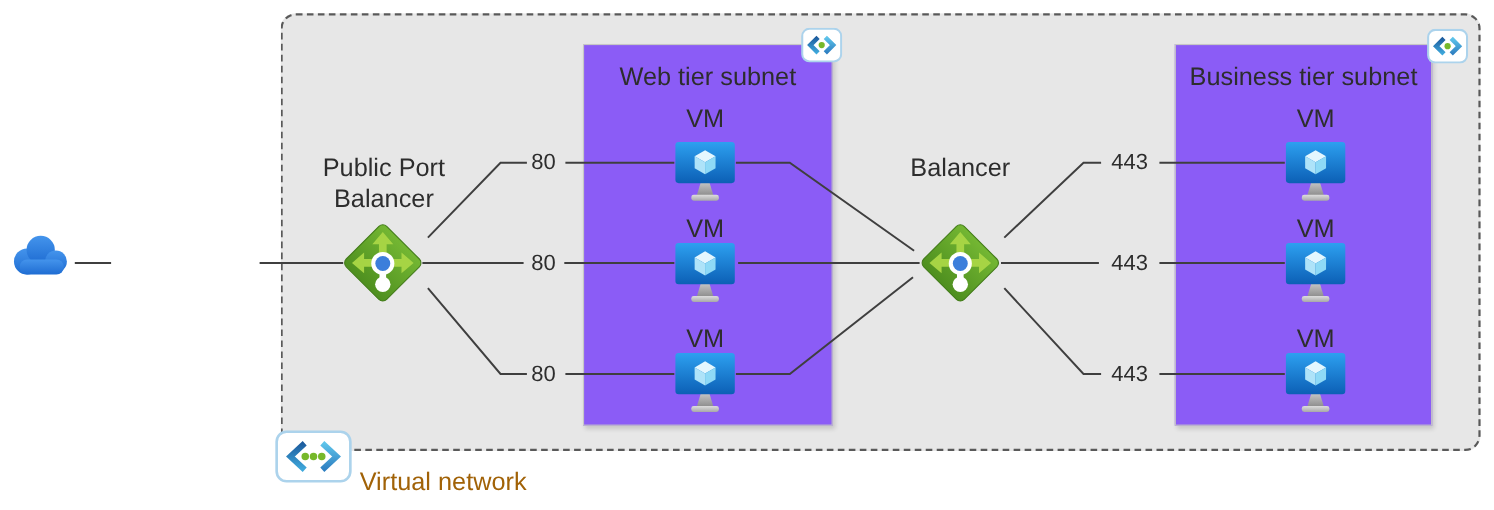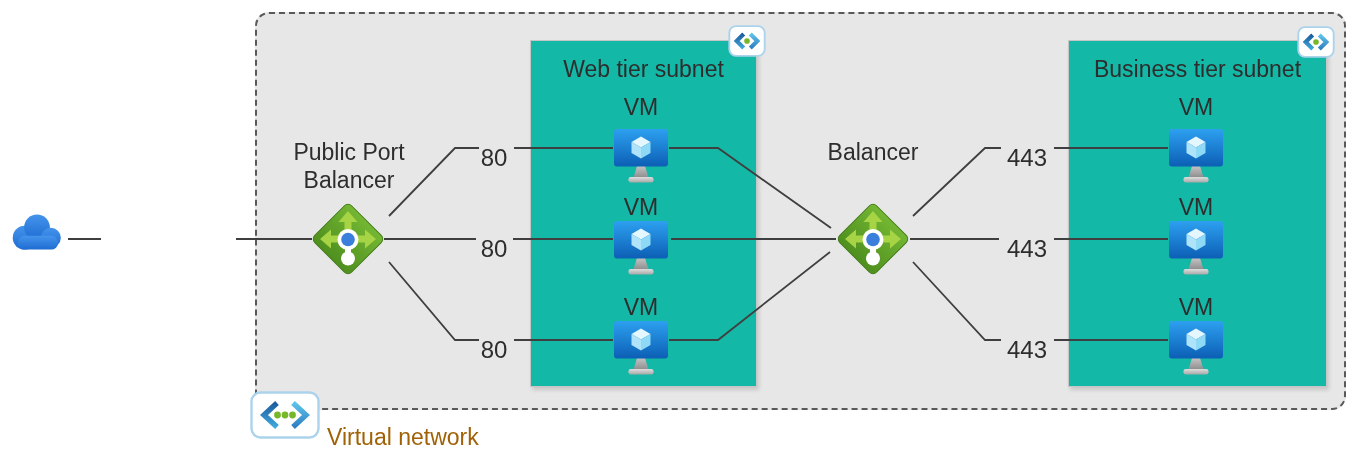--- a/index.html
+++ b/index.html
@@ -6,35 +6,35 @@
   .canvas {
     position:relative; width:1358px; height:464px; background:#ffffff;
     font-family:"Liberation Sans", sans-serif; color:#2d2d2d; overflow:hidden;
   }
   .vnet-boundary {
     position:absolute; left:255px; top:12px; width:1091px; height:398px;
     background:#e7e7e7; border:2px dashed #595959; border-radius:14px;
     box-sizing:border-box; z-index:1;
   }
   .subnet-box {
-    position:absolute; background:#14b8a6; border:1px solid #c6c6c6;
+    position:absolute; background:#8b5cf6; border:1px solid #c6c6c6;
     box-shadow:2px 3px 4px rgba(0,0,0,0.14); z-index:2; box-sizing:border-box;
   }
   #web-subnet { left:530px; top:40px; width:227px; height:347px; }
-  #business-subnet { left:1068px; top:40px; width:259px; height:347px; }
+  #business-subnet { left:1068px; top:40px; width:234px; height:347px; }
   .subnet-title {
     position:absolute; left:0; top:14px; width:100%; text-align:center;
     font-size:23px; line-height:28px; color:#2d2d2d;
   }
   .wires { position:absolute; left:0; top:0; z-index:3; pointer-events:none; }
   .lbl {
     position:absolute; z-index:4; font-size:23px; line-height:28px;
     text-align:center; color:#2d2d2d; white-space:nowrap;
   }
-  .port-label { font-size:24px; width:60px;margin-top:10px; }
+  .port-label { font-size:20px; width:60px; }
   .vm-label { width:60px; }
   .lb-label { width:190px; }
   .icon { position:absolute; z-index:5; }
   .vnet-label {
     position:absolute; left:327px; top:423px; z-index:4;
     font-size:23px; line-height:28px; color:#a16207; white-space:nowrap;
   }
 </style>
 </head>
 <body>

